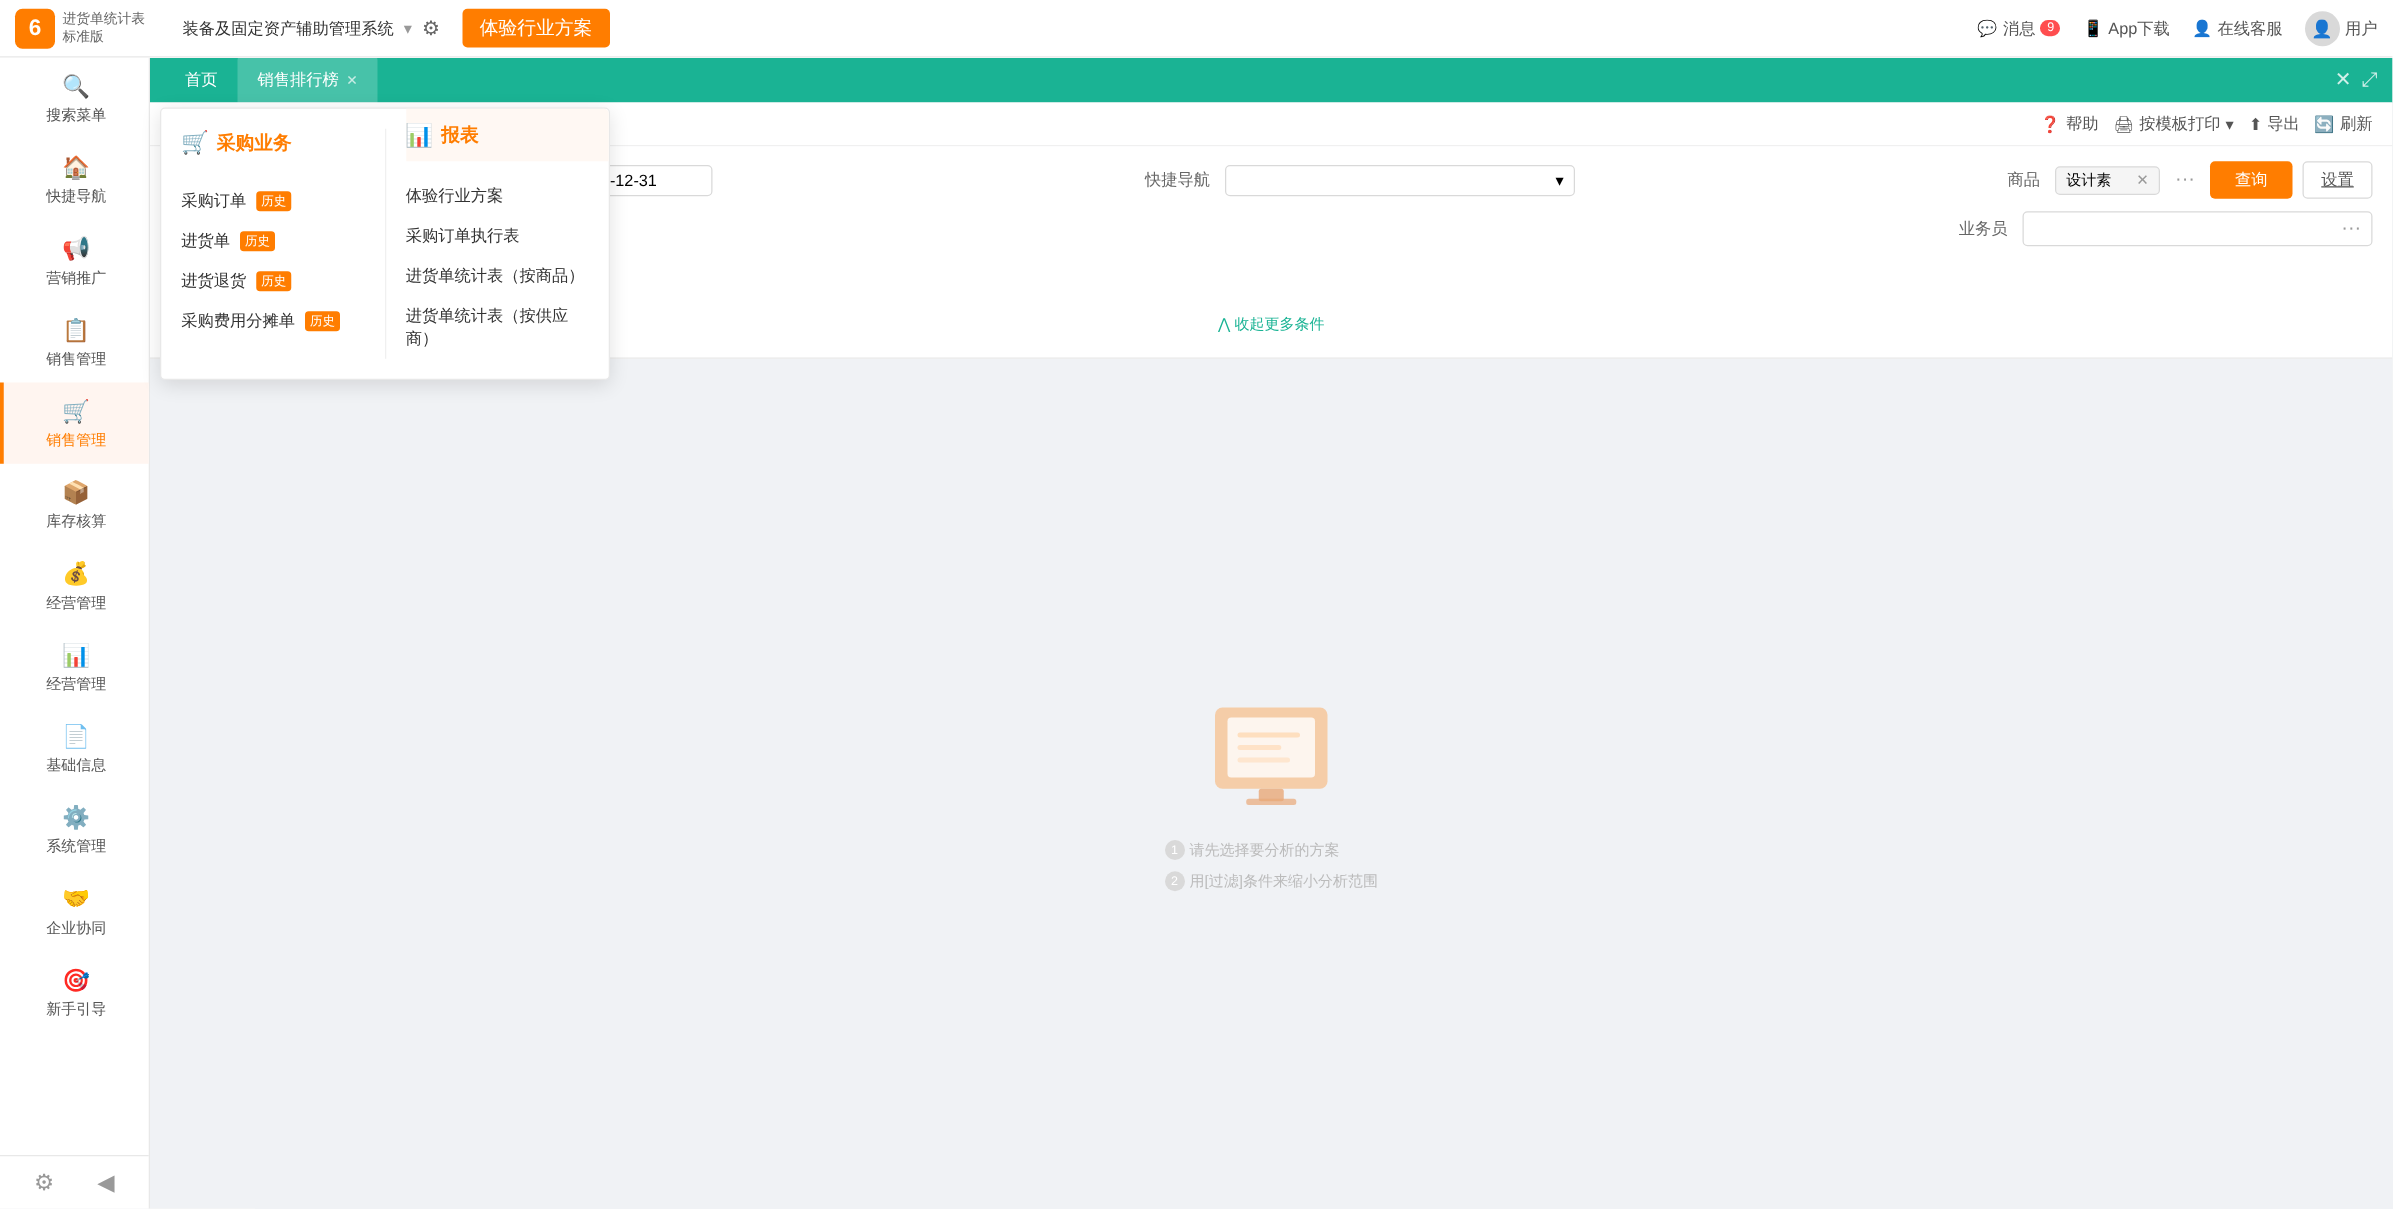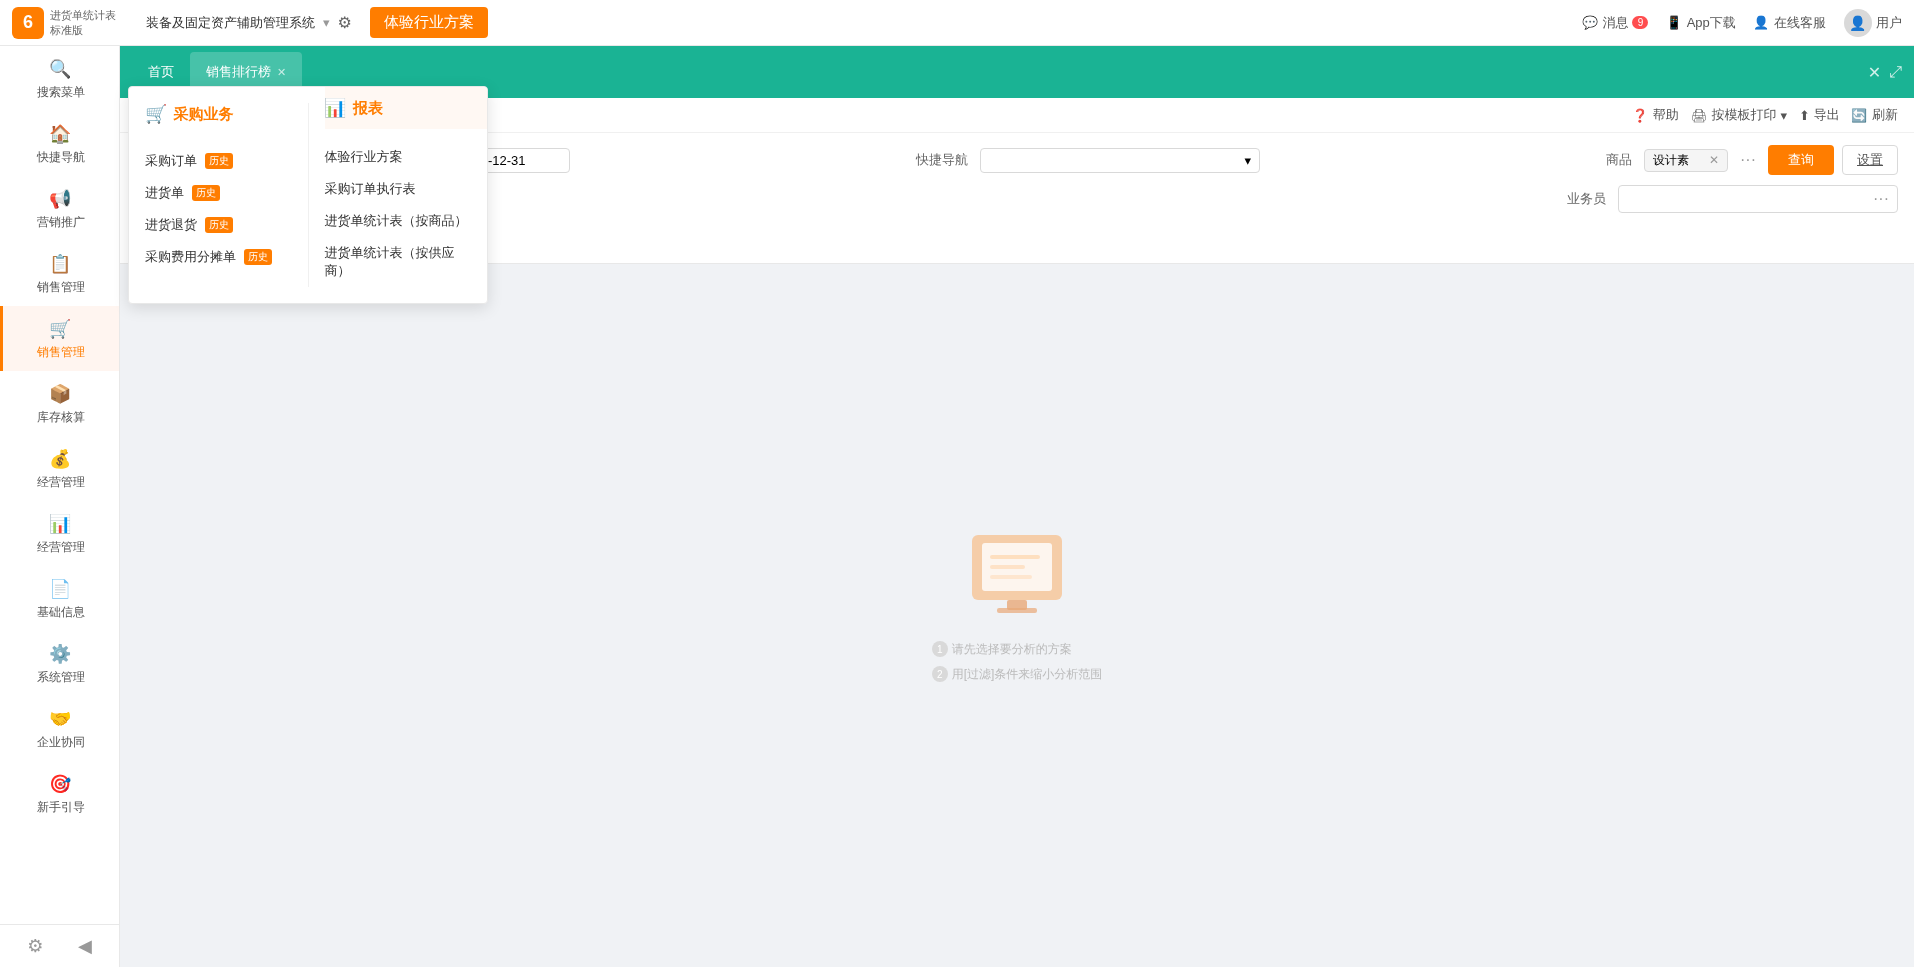--- a/index.html
+++ b/index.html
@@ -127,21 +127,21 @@
       flex-direction: column;
       overflow: hidden;
     }
 
     
     .tabbar {
       background: #1ab394;
       display: flex;
       align-items: center;
       padding: 0 12px;
-      height: 52px;
+      height: 36px;
       gap: 0;
     }
     .tab {
       padding: 0 16px;
       height: 40px;
       display: flex;
       align-items: center;
       color: rgba(255,255,255,0.85);
       font-size: 13px;
       cursor: pointer;
@@ -490,20 +490,24 @@
         </div>
 
         <div class="filter-row">
           <span class="filter-label">客户</span>
           <div style="flex:1;max-width:280px;border:1px solid #d9d9d9;border-radius:4px;padding:4px 8px;background:#fff;display:flex;align-items:center;gap:6px;">
             <span style="flex:1;color:#999;font-size:13px;"></span>
             <span class="ellipsis-btn">···</span>
           </div>
         </div>
 
+        <div class="filter-collapse">
+          <span>⋀</span>
+          <span>收起更多条件</span>
+        </div>
       </div>
 
       <div class="empty-state">
         <div style="position:relative;width:130px;height:110px;">
           <svg width="130" height="110">
 
             <rect x="20" y="20" width="90" height="65" rx="6" fill="#f5c9a0" opacity="0.9"></rect>
 
             <rect x="30" y="28" width="70" height="48" rx="3" fill="#fff" opacity="0.8"></rect>
 

